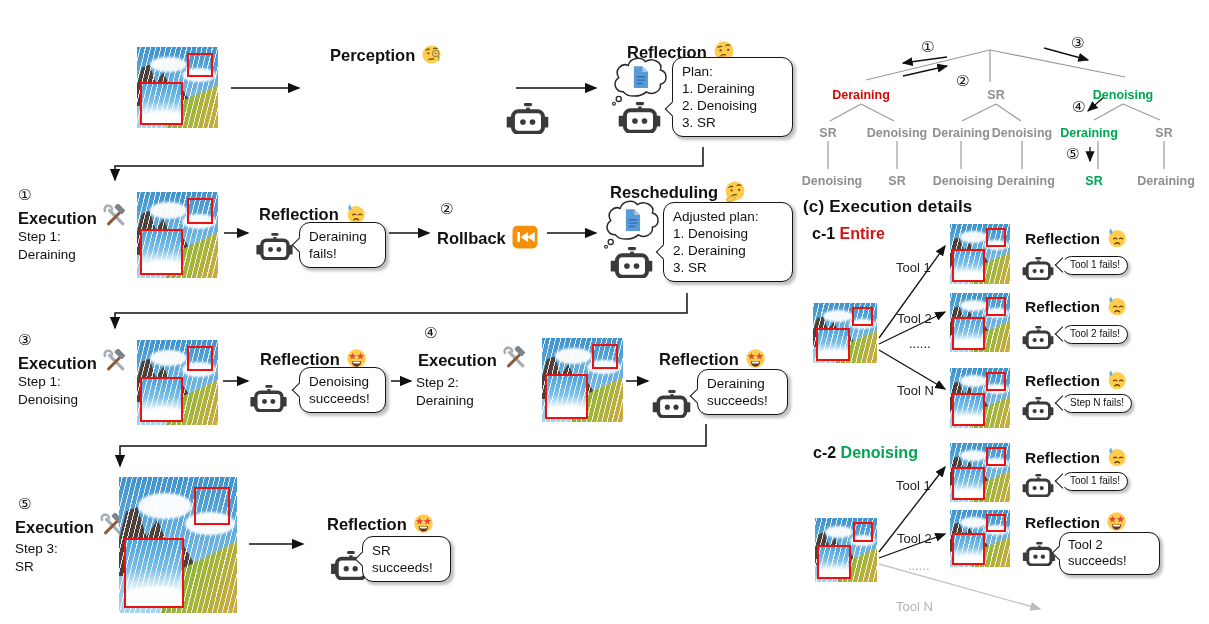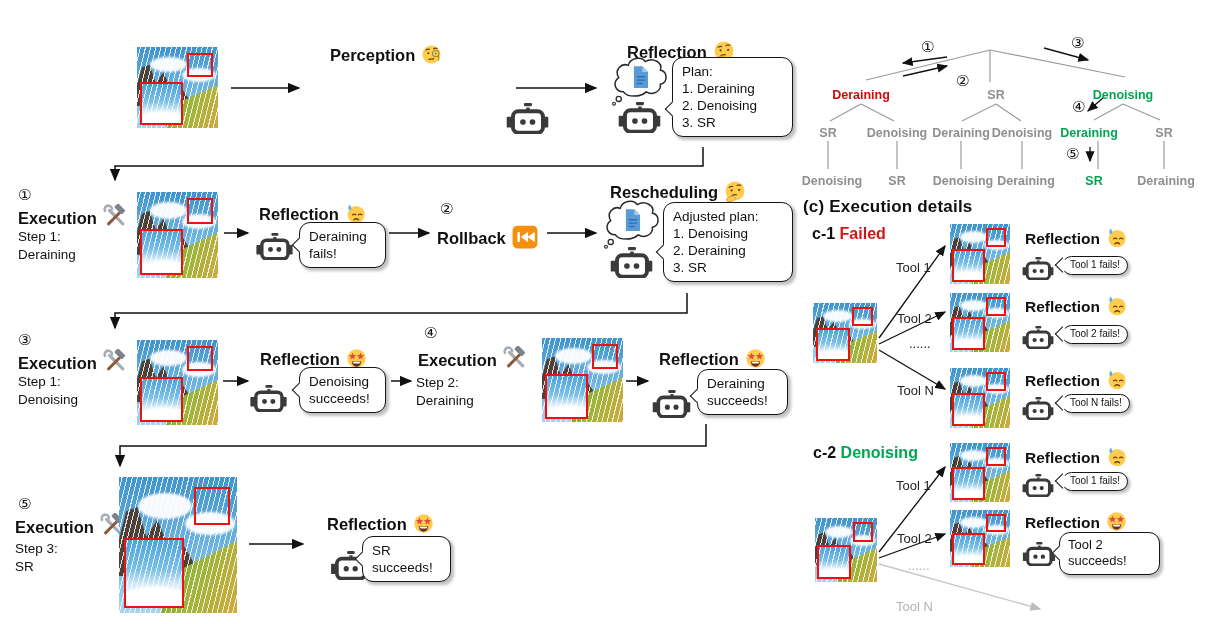--- a/index.html
+++ b/index.html
@@ -383,21 +383,21 @@
 <span class="tn" style="left:1164px;top:126px">SR</span>
 
 <span class="tn" style="left:832px;top:174px">Denoising</span>
 <span class="tn" style="left:897px;top:174px">SR</span>
 <span class="tn" style="left:963px;top:174px">Denoising</span>
 <span class="tn" style="left:1026px;top:174px">Deraining</span>
 <span class="tn green" style="left:1094px;top:174px">SR</span>
 <span class="tn" style="left:1166px;top:174px">Deraining</span>
 
 <div class="abs h1" style="left:803px;top:197px">(c) Execution details</div>
-<div class="abs" style="left:812px;top:225px;font-size:16px;font-weight:bold"><span>c-1</span> <span class="red-t">Failed</span></div>
+<div class="abs" style="left:812px;top:225px;font-size:16px;font-weight:bold"><span>c-1</span> <span class="red-t">Entire</span></div>
 
 <div class="scene rainy abs" style="left:813px;top:303px;width:64px;height:60px">
       <i class="sky"></i>
       <i class="cloud ca"></i>
       <i class="cloud cb"></i>
       <i class="mtn"></i>
       <i class="mdw"></i>
       <i class="rain"></i>
       <i class="bx s"></i>
       <b class="bx l">
@@ -469,21 +469,21 @@
       <div class="txt">Tool 2 fails!</div>
     </div>
 
 <div class="abs bh" style="left:1025px;top:369px;font-size:15.5px"><span>Reflection</span><svg class="emoji" width="21" height="21">
         <use href="#em-sweat"></use>
       </svg></div>
 <svg class="abs" width="32" height="23" style="left:1022px;top:397px">
       <use href="#robot"></use>
     </svg>
 <div class="bubble sm" style="left:1062px;top:394px">
-      <div class="txt">Tool N fails!</div>
+      <div class="txt">Step N fails!</div>
     </div>
 
 <div class="abs" style="left:813px;top:444px;font-size:16px;font-weight:bold"><span>c-2</span> <span class="green-t">Denoising</span></div>
 
 <div class="scene rainy abs" style="left:815px;top:518px;width:62px;height:64px">
       <i class="sky"></i>
       <i class="cloud ca"></i>
       <i class="cloud cb"></i>
       <i class="mtn"></i>
       <i class="mdw"></i>

